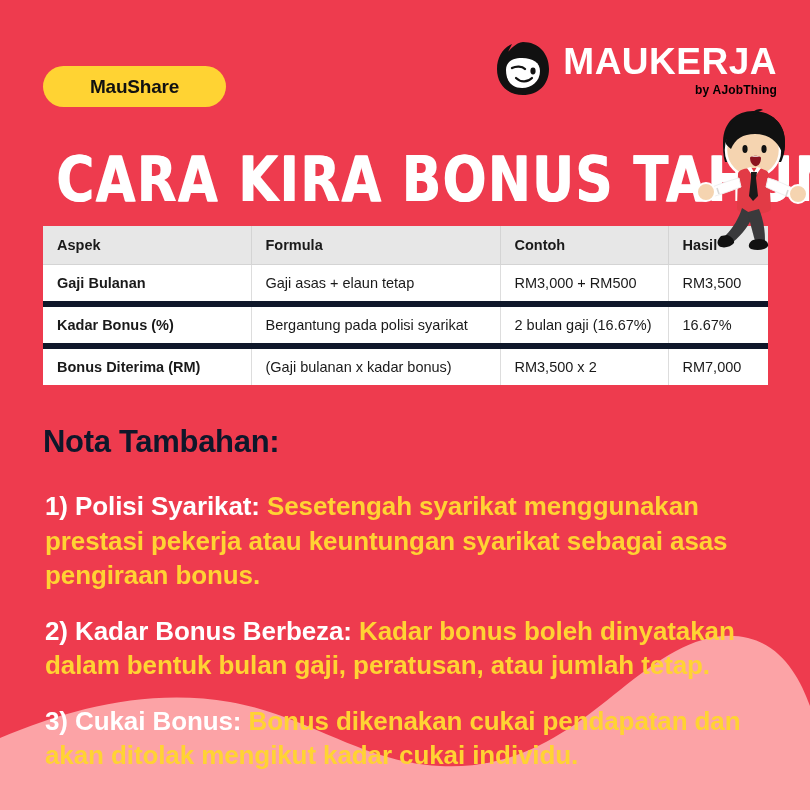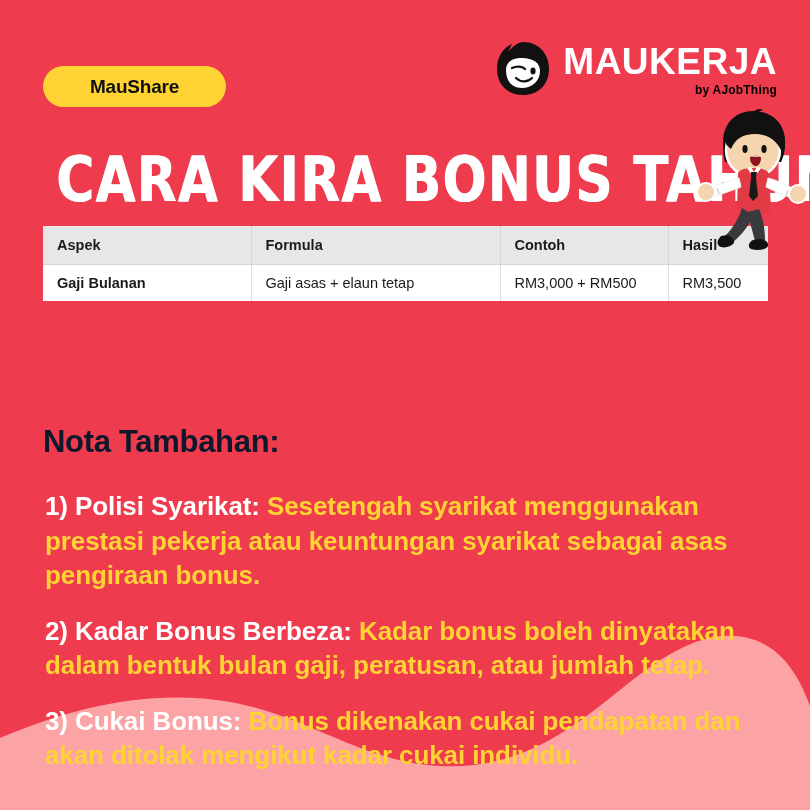--- a/index.html
+++ b/index.html
@@ -281,20 +281,32 @@
           <th>Hasil</th>
         </tr>
       </thead>
       <tbody>
         <tr>
           <td class="aspect">Gaji Bulanan</td>
           <td>Gaji asas + elaun tetap</td>
           <td>RM3,000 + RM500</td>
           <td>RM3,500</td>
         </tr>
+        <tr>
+          <td class="aspect">Kadar Bonus (%)</td>
+          <td>Bergantung pada polisi syarikat</td>
+          <td>2 bulan gaji (16.67%)</td>
+          <td>16.67%</td>
+        </tr>
+        <tr>
+          <td class="aspect">Bonus Diterima (RM)</td>
+          <td>(Gaji bulanan x kadar bonus)</td>
+          <td>RM3,500 x 2</td>
+          <td>RM7,000</td>
+        </tr>
       </tbody>
     </table>
   </div>
 
   <div class="notes-heading">Nota Tambahan:</div>
 
   <div class="notes">
     <div class="note">
       <span class="note-label">1) Polisi Syarikat:</span>
       <span class="note-body">Sesetengah syarikat menggunakan prestasi pekerja atau keuntungan syarikat sebagai asas pengiraan bonus.</span>

